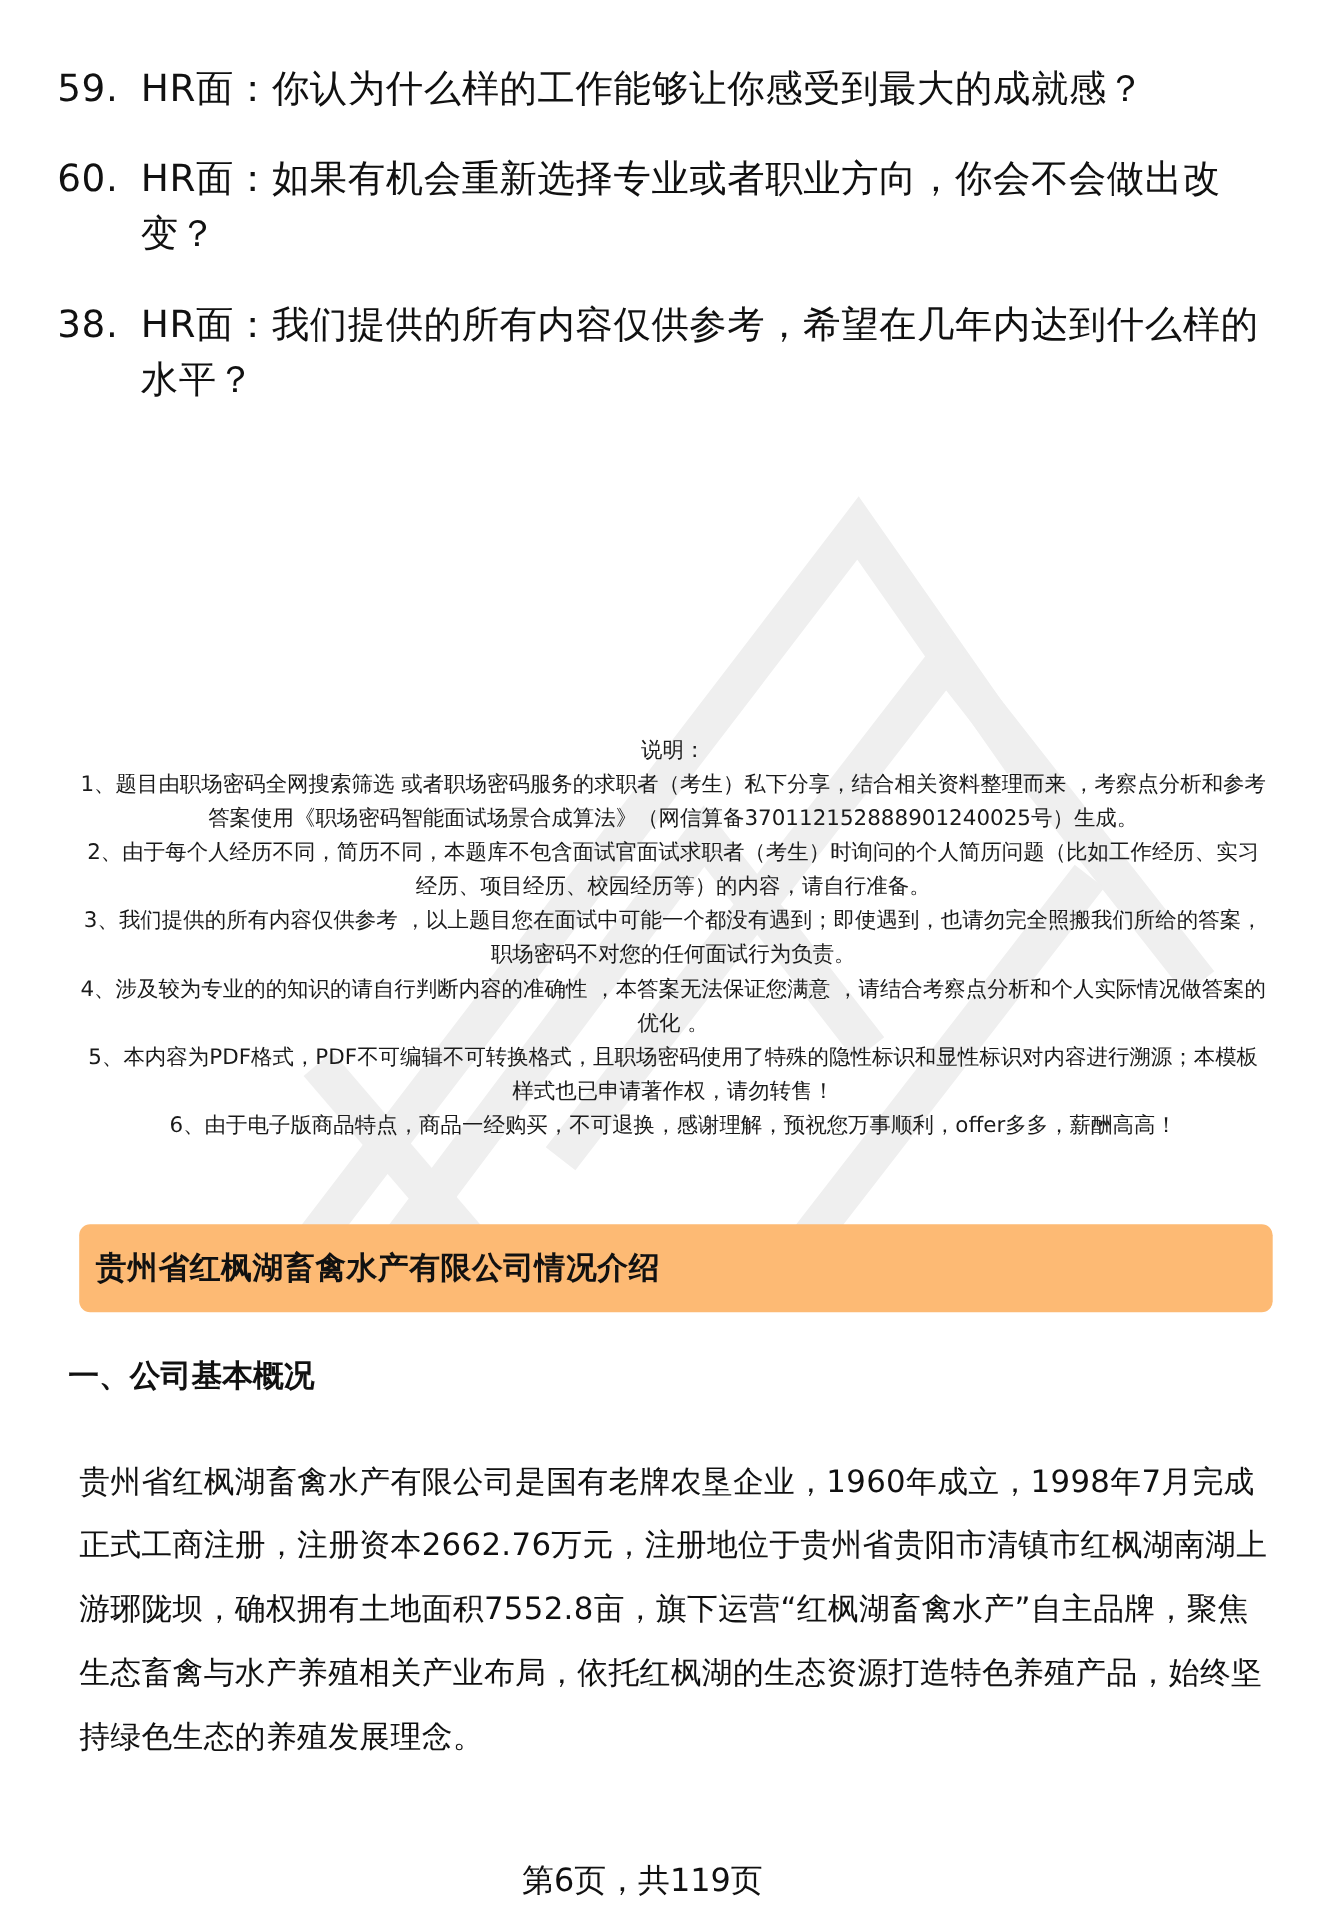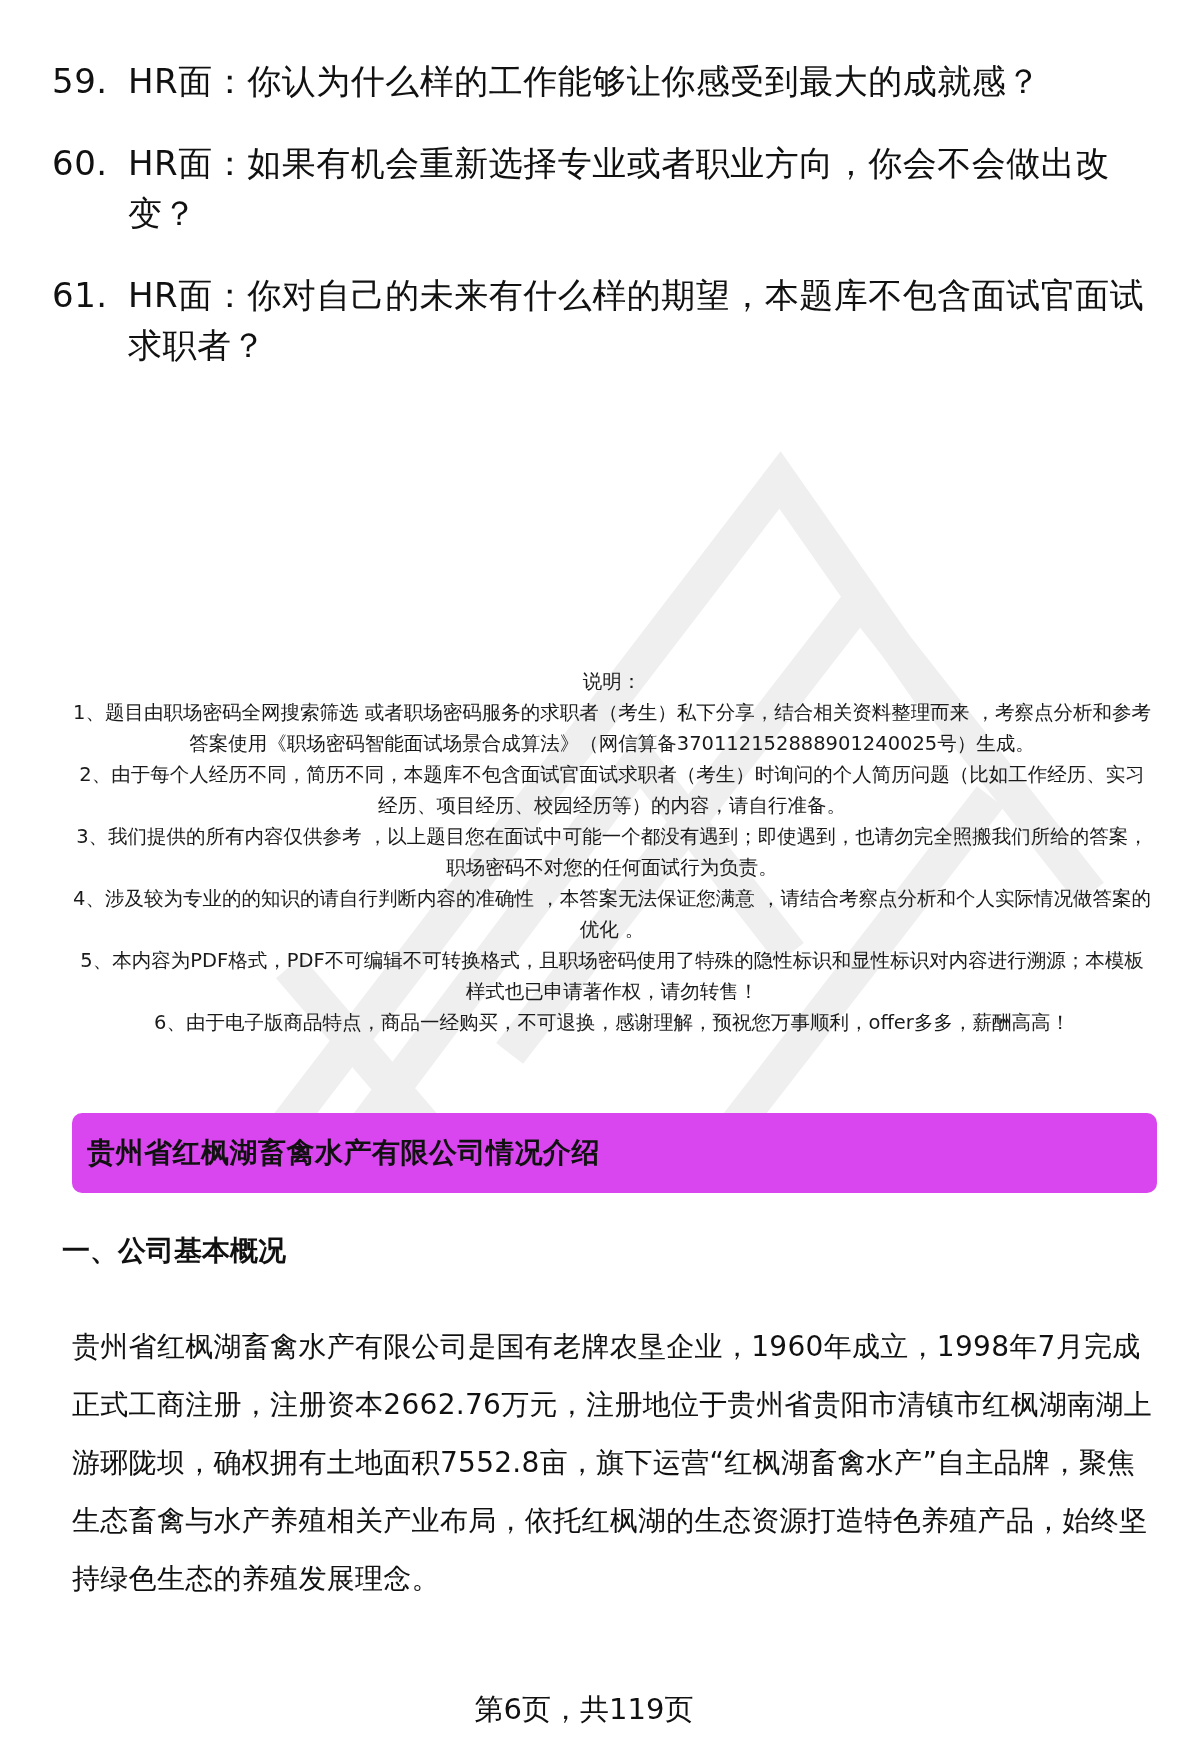--- a/index.html
+++ b/index.html
@@ -13,21 +13,21 @@
   }
   .content { position: relative; z-index: 1; }
   .q-list { position: absolute; left: 52px; top: 56px; width: 1100px; }
   .q-item { display: flex; font-size: 34px; line-height: 50px; margin-bottom: 32px; letter-spacing: 0.5px; justify-content: space-between; }
   .q-num { width: 76px; flex: none; }
   .q-text { flex: 1; width: 1000px; }
   .notes { position: absolute; left: 72px; top: 666px; width: 1080px; font-size: 19.5px; line-height: 31px; color: #1a1a1a; }
   .notes p { margin: 0; text-align: center; }
   .section-banner {
     position: absolute; left: 72px; top: 1113px; width: 1085px; height: 80px;
-    background: #d946ef; border-radius: 10px; display: flex; align-items: center;
+    background: #fdba74; border-radius: 10px; display: flex; align-items: center;
   }
   .section-banner h2 { margin: 0 0 0 15px; font-size: 28px; font-weight: bold; color: #111; letter-spacing: 0.5px; }
   .sub-heading { position: absolute; left: 62px; top: 1232px; font-size: 28px; margin: 0; font-weight: bold; }
   .body-para { position: absolute; left: 72px; top: 1318px; width: 1090px; font-size: 28px; line-height: 58px; margin: 0; letter-spacing: 0.3px; }
   .page-footer { position: absolute; left: 0; top: 1690px; width: 1168px; text-align: center; font-size: 29px; }
 </style>
 </head>
 <body>
 
 <svg class="watermark" viewBox="0 0 900 760" xmlns="http://www.w3.org/2000/svg">
@@ -45,22 +45,22 @@
   <div class="q-list">
     <div class="q-item">
       <span class="q-num">59.</span>
       <span class="q-text">HR面：你认为什么样的工作能够让你感受到最大的成就感？</span>
     </div>
     <div class="q-item">
       <span class="q-num">60.</span>
       <span class="q-text">HR面：如果有机会重新选择专业或者职业方向，你会不会做出改变？</span>
     </div>
     <div class="q-item">
-      <span class="q-num">61.</span>
-      <span class="q-text">HR面：你对自己的未来有什么样的期望，本题库不包含面试官面试求职者？</span>
+      <span class="q-num">38.</span>
+      <span class="q-text">HR面：我们提供的所有内容仅供参考，希望在几年内达到什么样的水平？</span>
     </div>
   </div>
 
   <div class="notes">
     <p>说明：</p>
     <p>1、题目由职场密码全网搜索筛选 或者职场密码服务的求职者（考生）私下分享，结合相关资料整理而来 ，考察点分析和参考答案使用《职场密码智能面试场景合成算法》（网信算备370112152888901240025号）生成。</p>
     <p>2、由于每个人经历不同，简历不同，本题库不包含面试官面试求职者（考生）时询问的个人简历问题（比如工作经历、实习经历、项目经历、校园经历等）的内容，请自行准备。</p>
     <p>3、我们提供的所有内容仅供参考 ，以上题目您在面试中可能一个都没有遇到；即使遇到，也请勿完全照搬我们所给的答案，职场密码不对您的任何面试行为负责。</p>
     <p>4、涉及较为专业的的知识的请自行判断内容的准确性 ，本答案无法保证您满意 ，请结合考察点分析和个人实际情况做答案的优化 。</p>
     <p>5、本内容为PDF格式，PDF不可编辑不可转换格式，且职场密码使用了特殊的隐性标识和显性标识对内容进行溯源；本模板样式也已申请著作权，请勿转售！</p>

